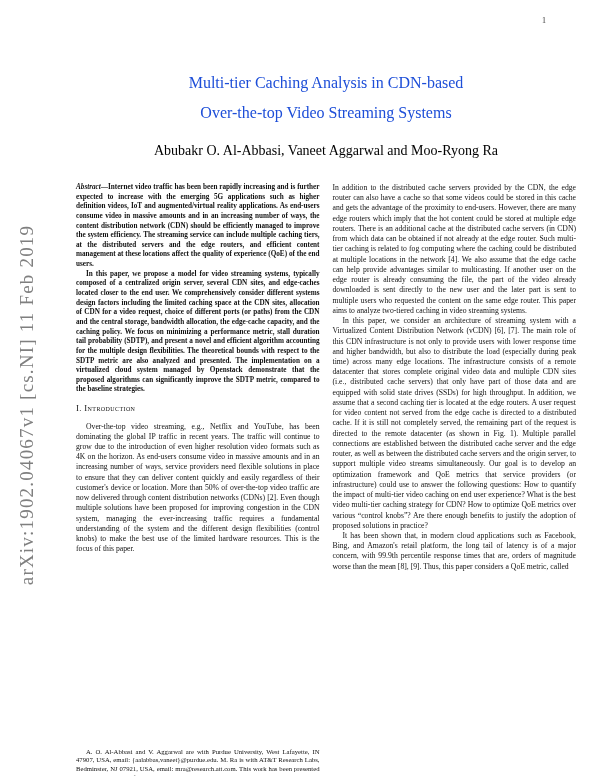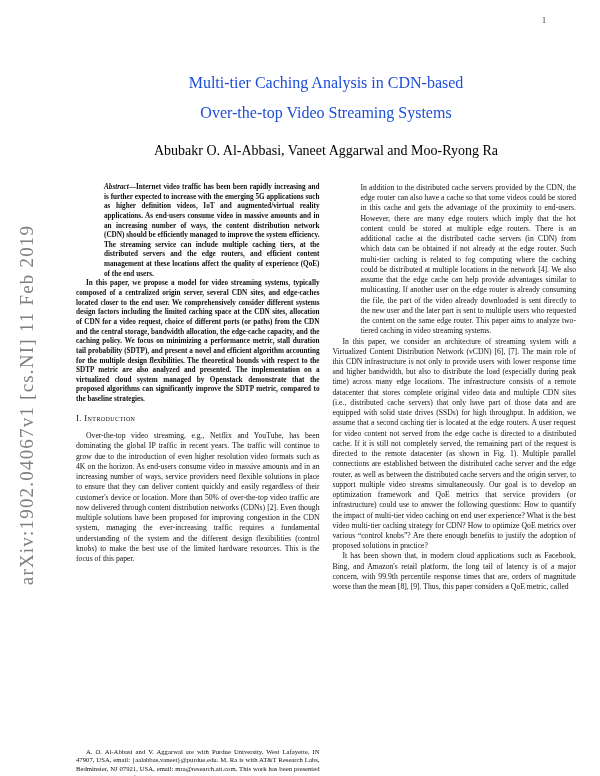--- a/index.html
+++ b/index.html
@@ -32,21 +32,21 @@
   .columns {
     display:flex; gap:13px; margin-top:24px; height:600px;
   }
   .col {
     flex:1; min-width:0;
     font-size:7.7px; line-height:1.33;
     text-align:justify;
     display:flex; flex-direction:column;
   }
   .col p { text-indent:10px; }
-  .col p.noindent { text-indent:0;margin-left:28px; }
+  .col p.noindent { text-indent:0; }
   .abstract { font-weight:bold; font-size:7.2px; line-height:1.34; }
   .abstract-lead { font-style:italic; font-weight:bold; }
   .section-heading {
     text-align:left; text-indent:0 !important;
     font-variant:small-caps; letter-spacing:0.4px;
     font-size:8.6px; font-weight:normal;
     margin:8px 0 7px 0;
   }
   .footnote {
     margin-top:auto;

